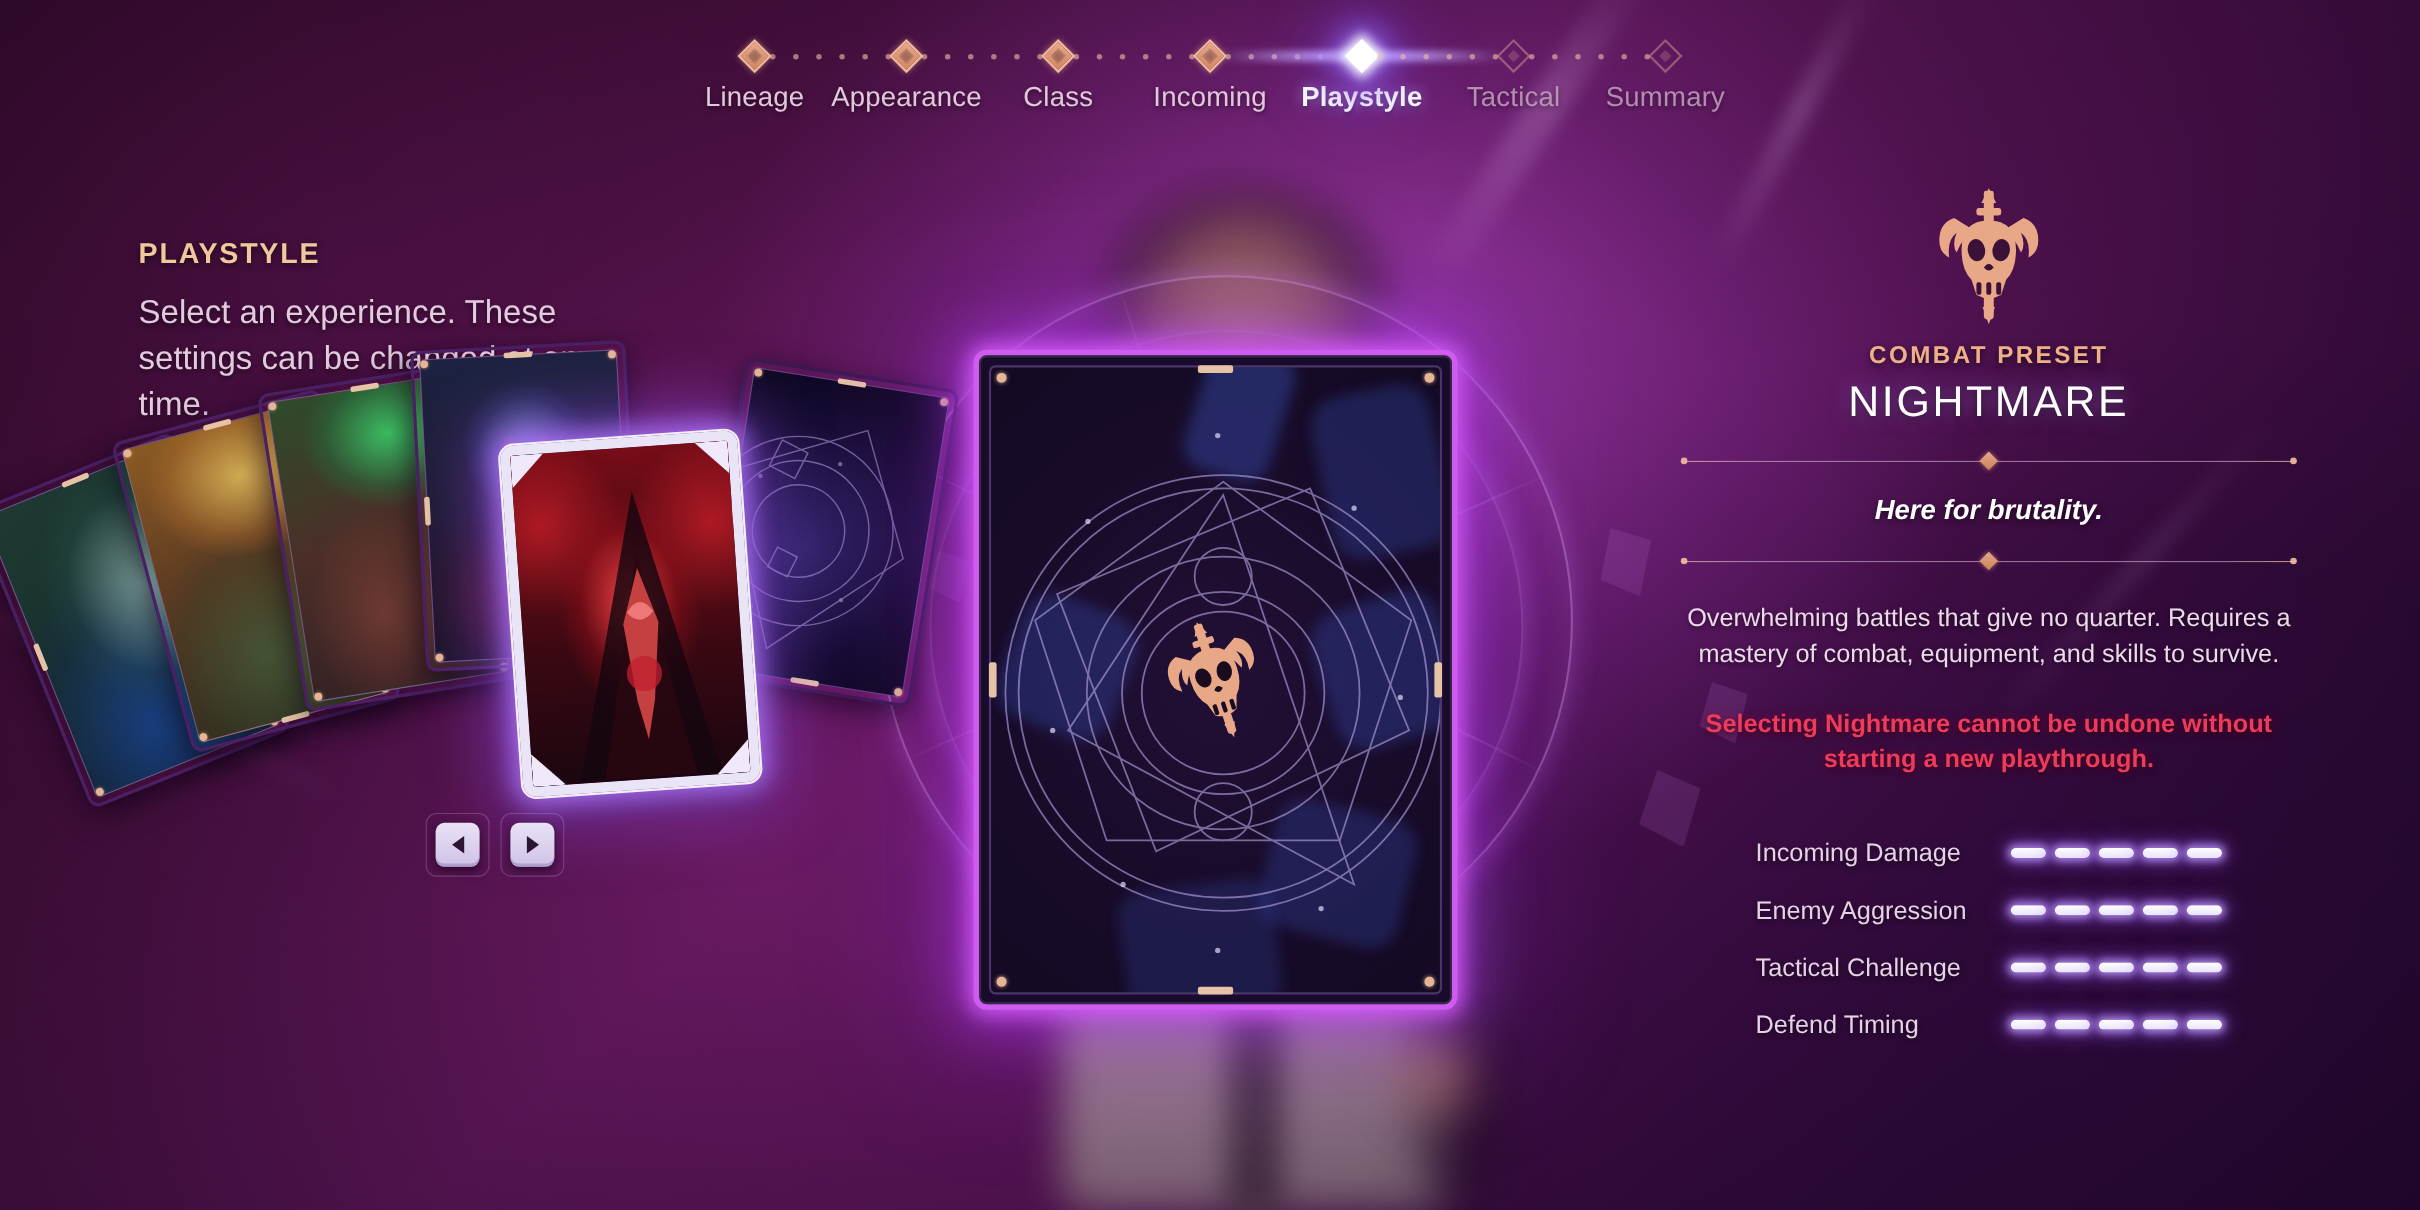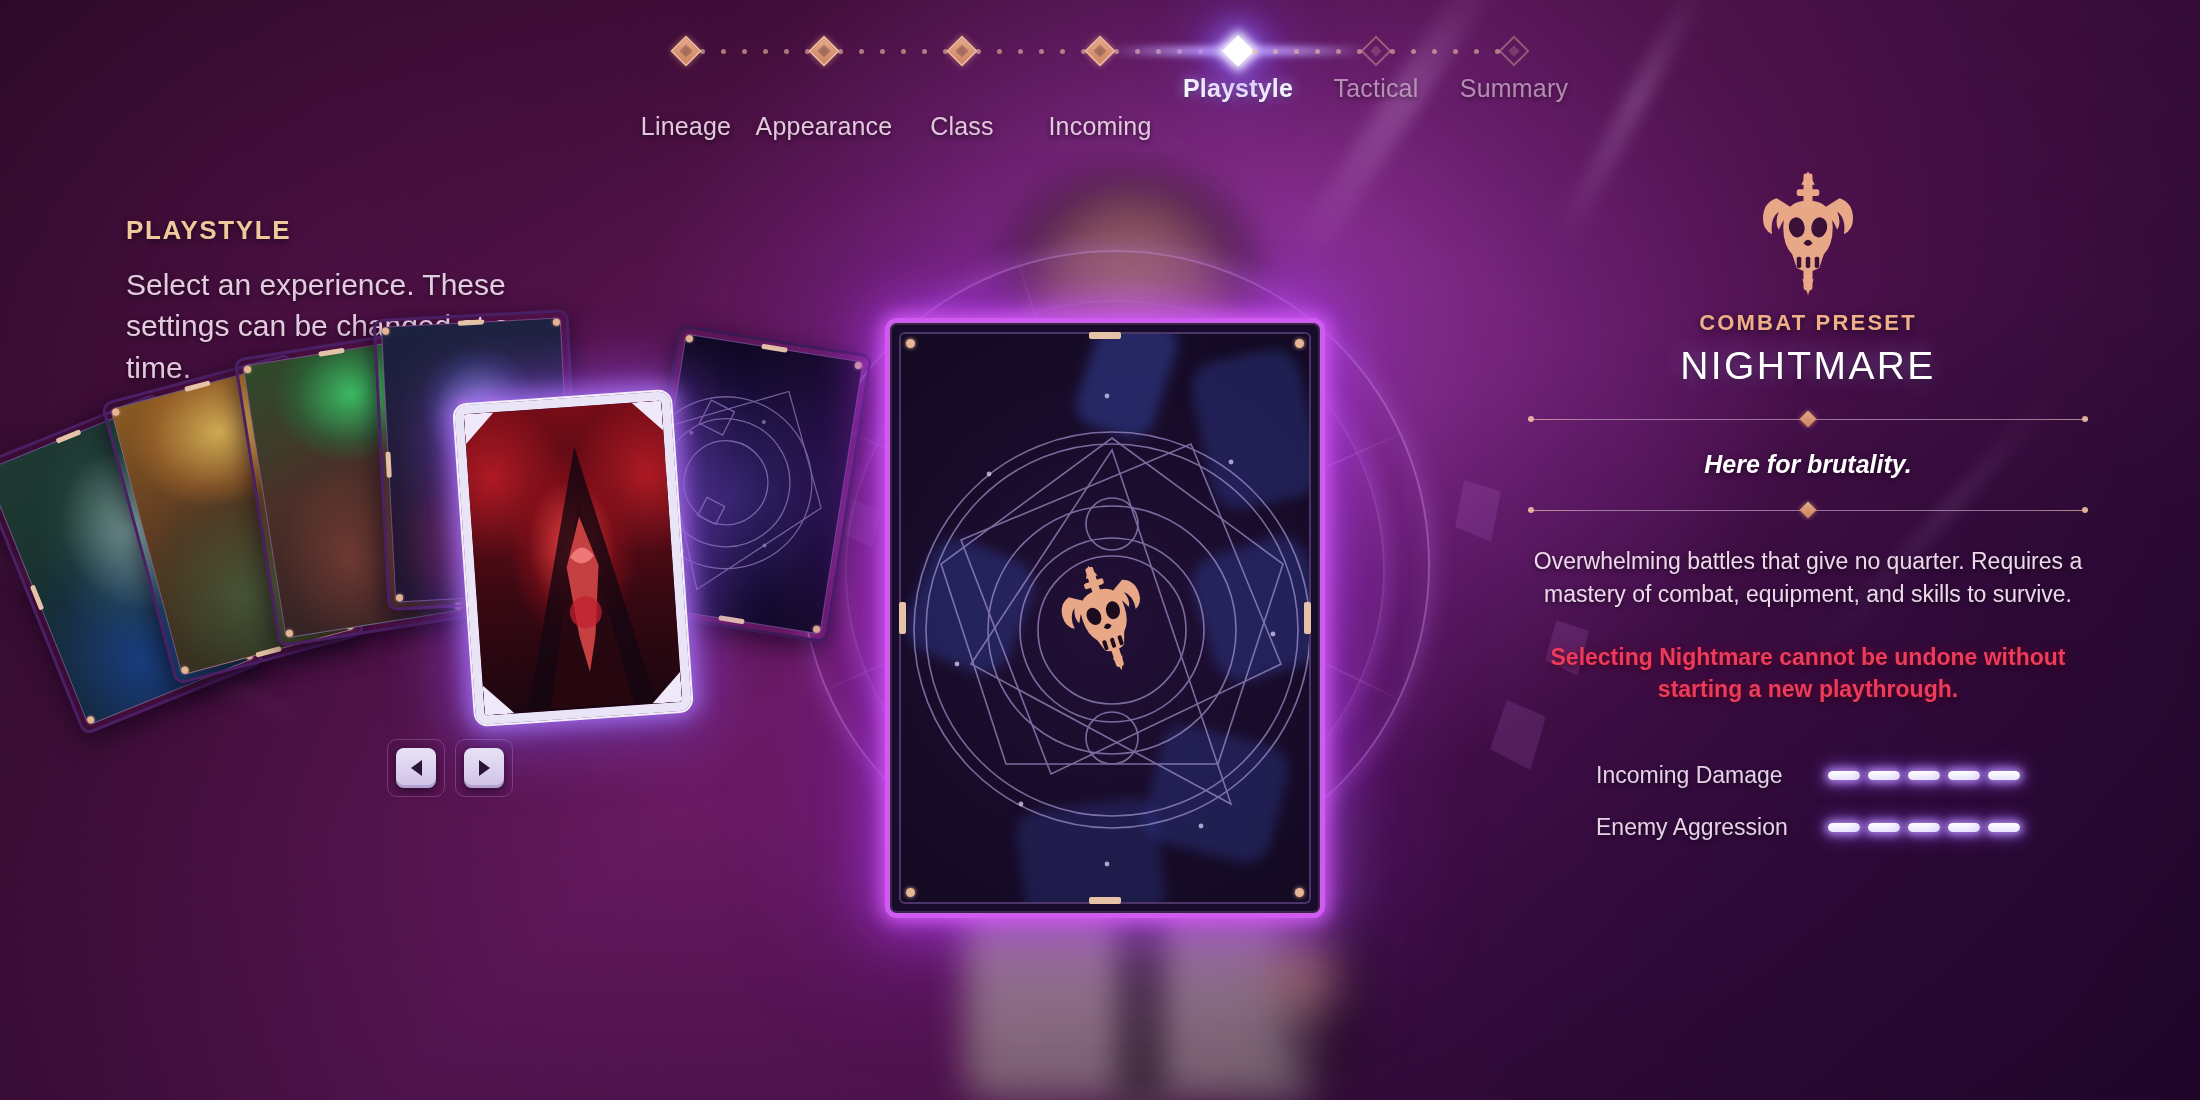--- a/index.html
+++ b/index.html
@@ -131,21 +131,21 @@
   .step-flare {
     position:absolute; left:50%; top:11px; transform:translate(-50%,-50%);
     width:260px; height:10px; pointer-events:none;
     background:linear-gradient(90deg, rgba(160,110,255,0) 0%, rgba(200,170,255,0.85) 35%, #ffffff 50%, rgba(200,170,255,0.85) 65%, rgba(160,110,255,0) 100%);
     filter:blur(3px);
   }
   .step-label {
     font-size:25px; letter-spacing:0.2px; white-space:nowrap;
     text-shadow:0 2px 5px rgba(0,0,0,0.55);
   }
-  .step.done .step-label   { color:#e3c8dd; font-weight:400;margin-top:38px; }
+  .step.done .step-label   { color:#e3c8dd; font-weight:400; }
   .step.future .step-label { color:#c9a8c6; font-weight:400; opacity:0.80; }
   .step.active .step-label { color:#ffffff; font-weight:bold; text-shadow:0 0 12px rgba(190,150,255,0.8),0 2px 5px rgba(0,0,0,0.6); }
 
   .step-connector {
     position:absolute; top:11px; height:6px;
     display:flex; align-items:center; justify-content:space-between;
     transform:translateY(-50%); pointer-events:none;
   }
   .step-connector i {
     display:block; width:5px; height:5px; border-radius:50%;
@@ -695,14 +695,34 @@
       <div class="stat-row">
         <div class="stat-label">Enemy Aggression</div>
         <div class="stat-track">
           <span class="seg on"></span>
           <span class="seg on"></span>
           <span class="seg on"></span>
           <span class="seg on"></span>
           <span class="seg on"></span>
         </div>
       </div>
+      <div class="stat-row">
+        <div class="stat-label">Tactical Challenge</div>
+        <div class="stat-track">
+          <span class="seg on"></span>
+          <span class="seg on"></span>
+          <span class="seg on"></span>
+          <span class="seg on"></span>
+          <span class="seg on"></span>
+        </div>
+      </div>
+      <div class="stat-row">
+        <div class="stat-label">Defend Timing</div>
+        <div class="stat-track">
+          <span class="seg on"></span>
+          <span class="seg on"></span>
+          <span class="seg on"></span>
+          <span class="seg on"></span>
+          <span class="seg on"></span>
+        </div>
+      </div>
     </div>
 </div>
 
 </body></html>

